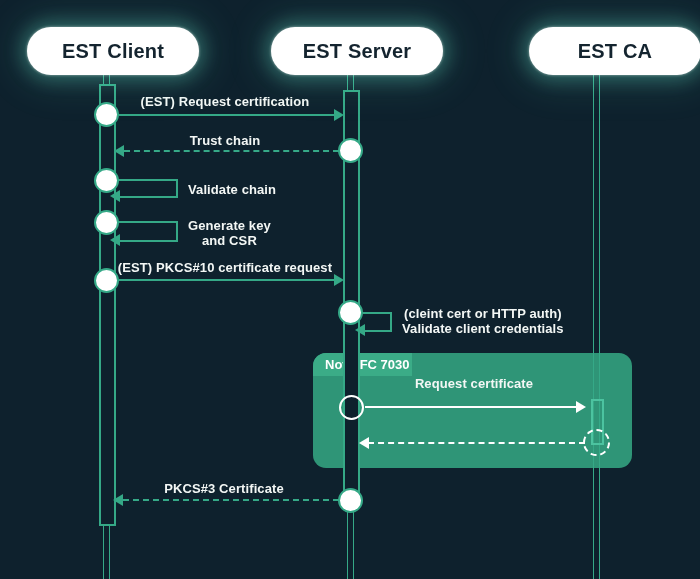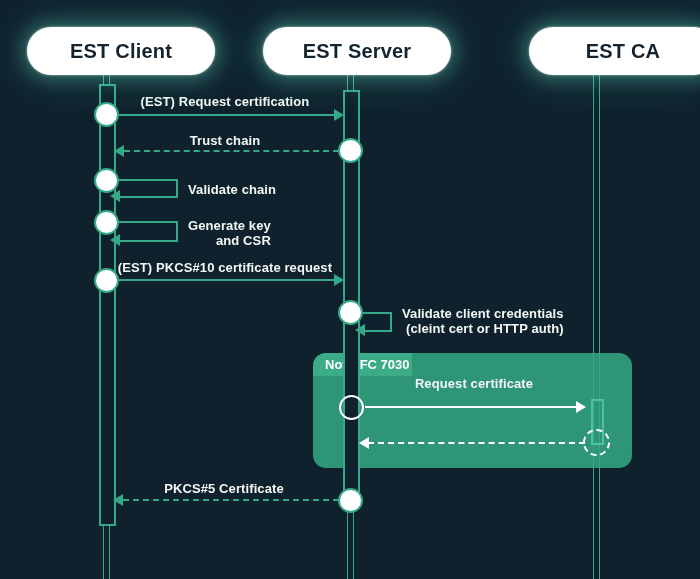--- a/index.html
+++ b/index.html
@@ -13,21 +13,21 @@
   }
   html,body{margin:0;padding:0;background:var(--background);}
   .stage{
     position:relative;width:700px;height:579px;overflow:hidden;
     background:var(--background);
     font-family:"Liberation Sans","DejaVu Sans",sans-serif;
   }
   .stage *{box-sizing:border-box;position:absolute;}
   
   .actor{
-    width:188px;height:48px;top:27px;border-radius:24px;
+    width:172px;height:48px;top:27px;border-radius:24px;
     background:var(--actor-fill);
     box-shadow:0 0 3px rgba(255,255,255,.55),0 0 18px 5px rgba(104,233,201,.30),0 0 38px 12px rgba(104,233,201,.12);
     display:flex;align-items:center;justify-content:center;z-index:6;
   }
   .actor span{position:static;color:var(--actor-text);font-size:20px;font-weight:700;letter-spacing:.2px;}
   
   .lifeline{
     width:7px;top:75px;height:504px;z-index:2;
     border-left:1.5px solid var(--line-green);
     border-right:1.5px solid var(--line-green);
@@ -47,21 +47,21 @@
   .arr.left{border-top:6px solid transparent;border-bottom:6px solid transparent;border-right:10px solid var(--line-green);}
   .arr.white.right{border-left-color:#fff;}
   .arr.white.left{border-right-color:#fff;}
   .self-loop{
     border:2px solid var(--line-green);border-left:none;background:transparent;z-index:4;
   }
   .msg-label{
     color:var(--text);font-size:13px;font-weight:700;text-align:center;
     white-space:nowrap;z-index:5;line-height:15px;letter-spacing:.1px;
   }
-  .msg-label.left-align{text-align:right;}
+  .msg-label.left-align{text-align:center;}
   
   .node{
     width:25px;height:25px;border-radius:50%;background:#fff;
     border:2px solid var(--line-green);z-index:7;
   }
   .node.open{background:transparent;border:2px solid #fff;}
   .node.dashed{width:27px;height:27px;background:transparent;border:2px dashed #fff;}
   
   .group-box{
     left:313px;top:353px;width:319px;height:115px;border-radius:13px;
@@ -88,21 +88,21 @@
   <div class="lifeline" style="left:347px"></div>
   <div class="lifeline" style="left:593px"></div>
 
   <div class="activation" style="left:99px;top:84px;height:442px"></div>
   <div class="activation" style="left:343px;top:90px;height:412px"></div>
   <div class="activation on-box" style="left:591px;top:399px;width:13px;height:46px"></div>
 
   <div class="actor" style="left:27px">
     <span>EST Client</span>
   </div>
-  <div class="actor" style="left:263px">
+  <div class="actor" style="left:271px">
     <span>EST Server</span>
   </div>
   <div class="actor" style="left:529px">
     <span>EST CA</span>
   </div>
 
   <div class="msg-label" style="left:110px;top:94px;width:230px">(EST) Request certification</div>
   <div class="line" style="left:119px;top:114px;width:216px"></div>
   <div class="arr right" style="left:334px;top:109px"></div>
 
@@ -121,32 +121,32 @@
     <span style="position:static;display:block">and CSR</span>
   </div>
 
   <div class="msg-label" style="left:105px;top:260px;width:240px">(EST) PKCS#10 certificate request</div>
   <div class="line" style="left:119px;top:279px;width:216px"></div>
   <div class="arr right" style="left:334px;top:274px"></div>
 
   <div class="self-loop" style="left:363px;top:312px;width:29px;height:20px"></div>
   <div class="arr left" style="left:355px;top:324px"></div>
   <div class="msg-label left-align" style="left:402px;top:306px">
+    <span style="position:static;display:block">(cleint cert or HTTP auth)</span>
     <span style="position:static;display:block">Validate client credentials</span>
-    <span style="position:static;display:block">(cleint cert or HTTP auth)</span>
   </div>
 
   <div class="msg-label" style="left:363px;top:376px;width:222px">Request certificate</div>
   <div class="line white" style="left:365px;top:406px;width:212px"></div>
   <div class="arr white right" style="left:576px;top:401px"></div>
 
   <div class="line white-dashed" style="left:368px;top:442px;width:217px"></div>
   <div class="arr white left" style="left:359px;top:437px"></div>
 
-  <div class="msg-label" style="left:110px;top:481px;width:228px">PKCS#5 Certificate</div>
+  <div class="msg-label" style="left:110px;top:481px;width:228px">PKCS#3 Certificate</div>
   <div class="line dashed" style="left:123px;top:499px;width:216px"></div>
   <div class="arr left" style="left:113px;top:494px"></div>
 
   <div class="node" style="left:94px;top:102px"></div>
   <div class="node" style="left:338px;top:138px"></div>
   <div class="node" style="left:94px;top:168px"></div>
   <div class="node" style="left:94px;top:210px"></div>
   <div class="node" style="left:94px;top:268px"></div>
   <div class="node" style="left:338px;top:300px"></div>
   <div class="node open" style="left:339px;top:395px"></div>

